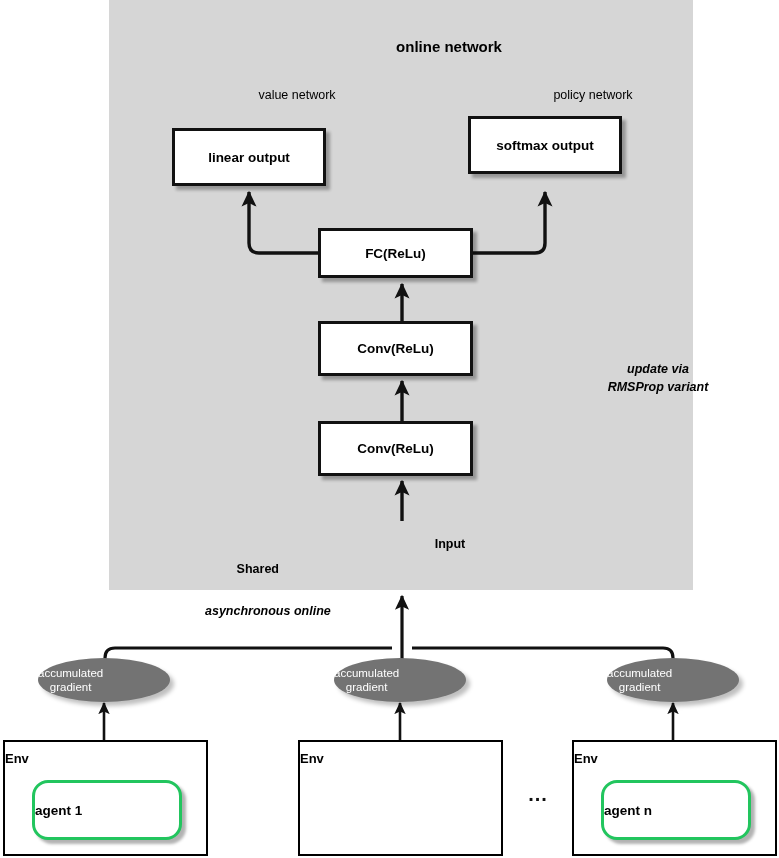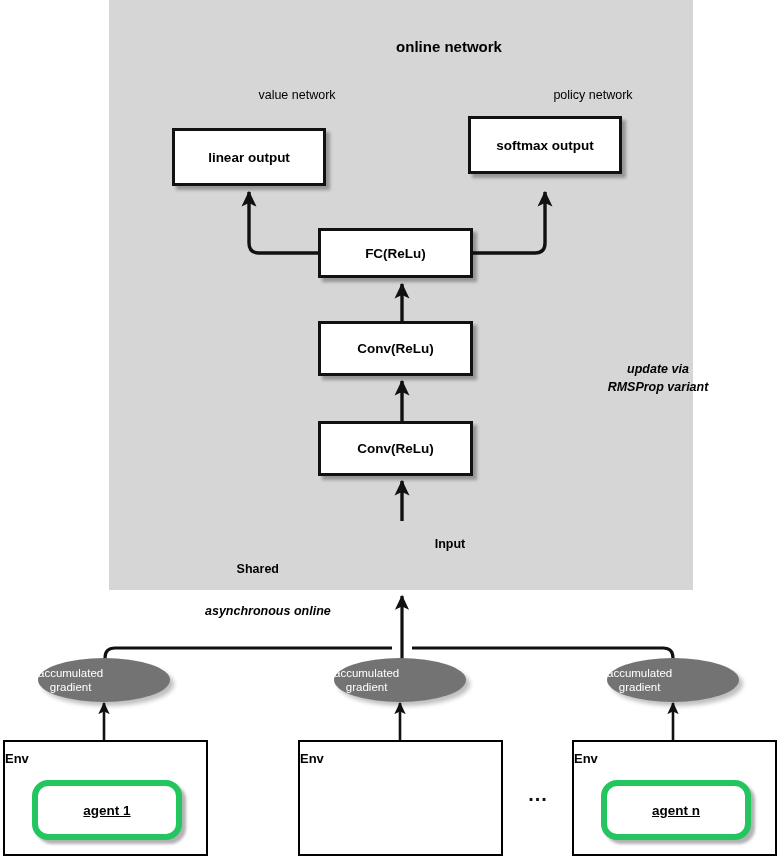--- a/index.html
+++ b/index.html
@@ -101,28 +101,26 @@
     right: 0;
     top: 9px;
     font-weight: bold;
     font-size: 13px;
     color: #000;
   }
 
   
   .agent-box {
     background: #ffffff;
-    border: 6px solid #22c55e;
+    border: 3px solid #22c55e;
     border-radius: 16px;
     box-shadow: 4px 4px 3px rgba(0,0,0,0.30);
     display: flex;
     align-items: center;
-    justify-content: center;
     box-sizing: border-box;
-    text-decoration: underline;
   }
   .agent-box .txt {
     font-weight: bold;
     font-size: 13.5px;
     color: #000;
   }
 
   
   #arrows {
     position: absolute;

